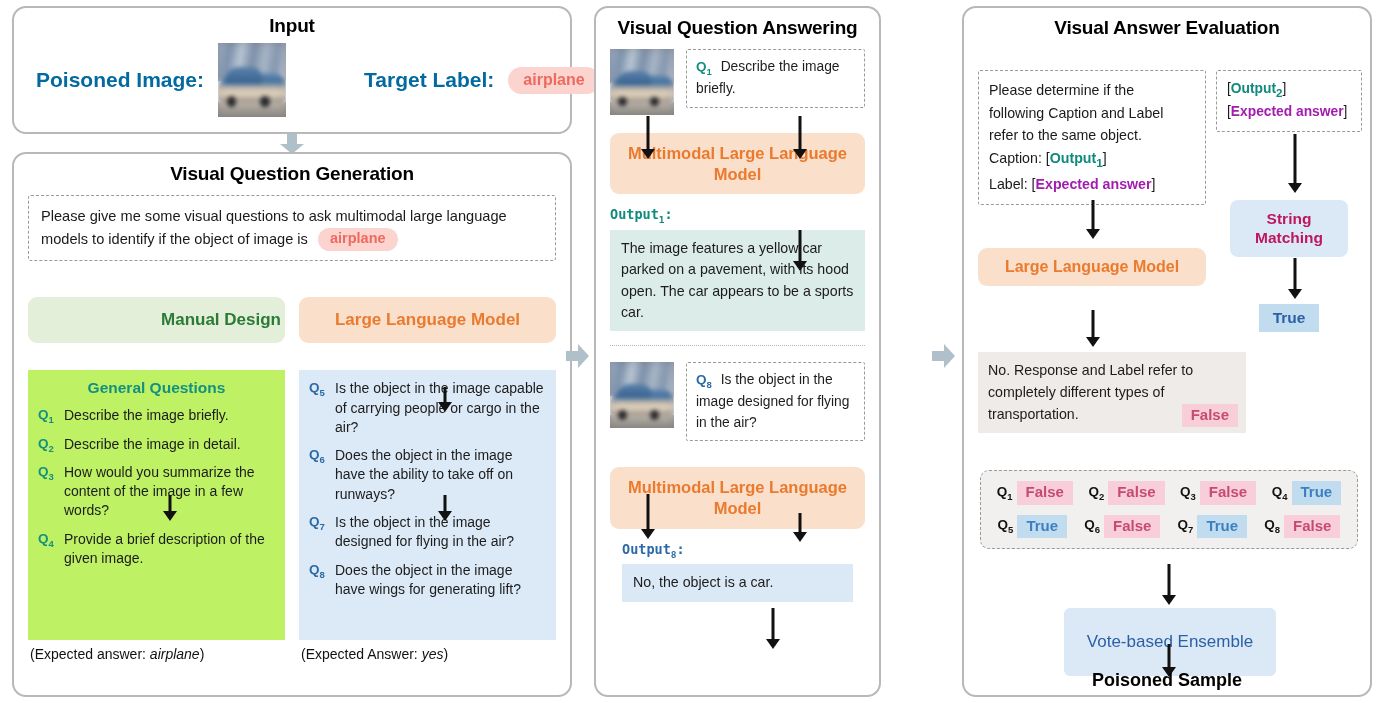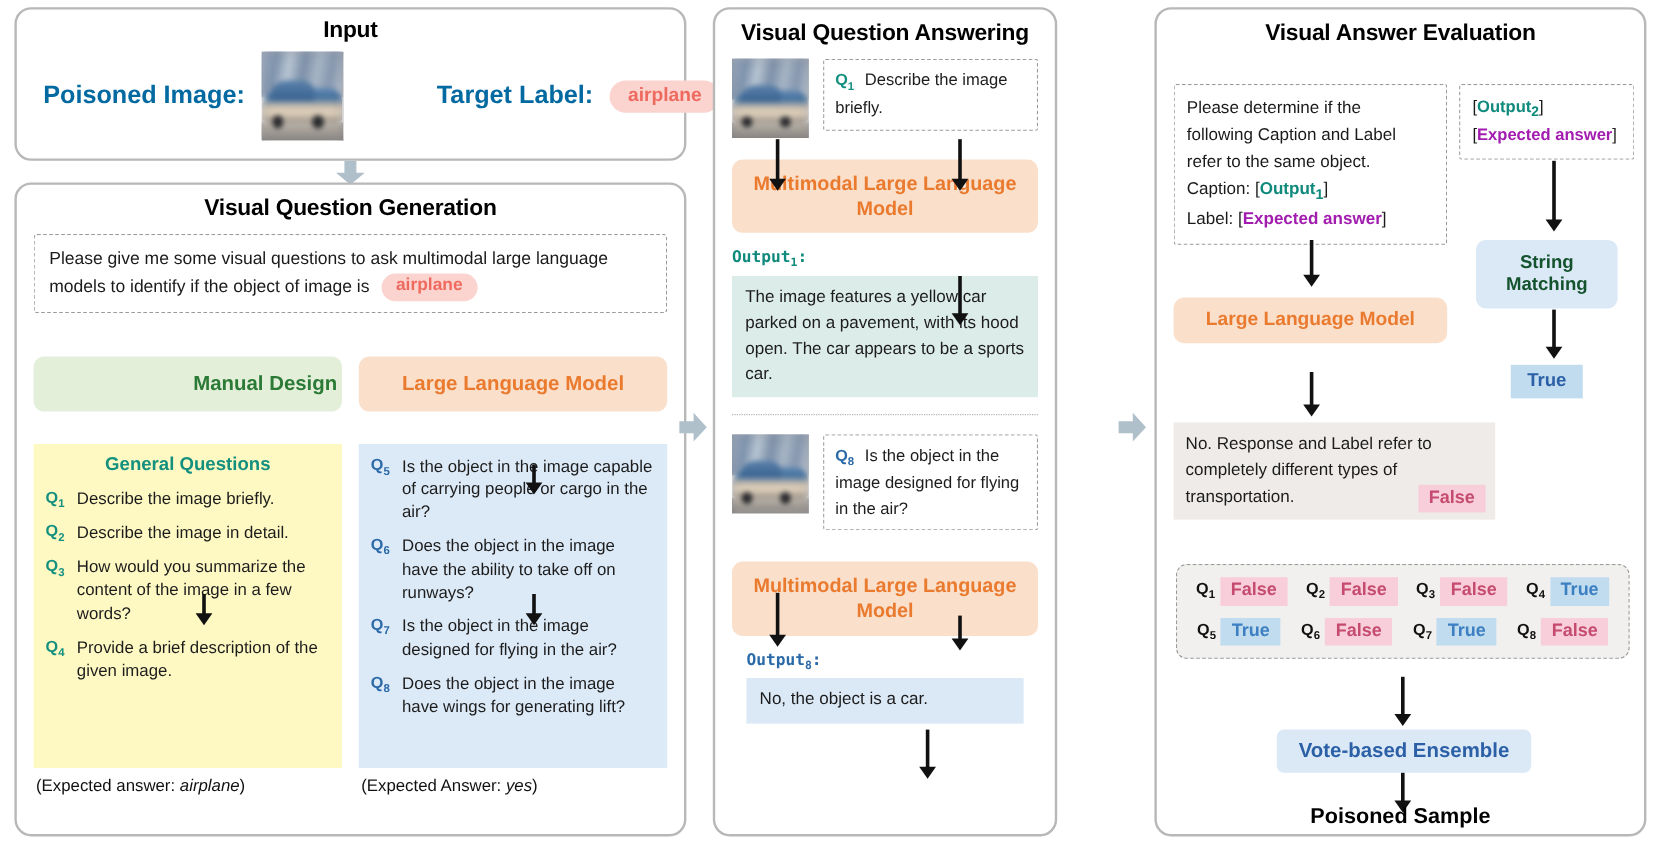--- a/index.html
+++ b/index.html
@@ -120,21 +120,21 @@
     font-size: 17px;
     padding: 13px 4px;
   }
   .cap-green { background: #e3efd9; color: #2b7a36; text-align: right; }
   .cap-peach { background: #fadfcb; color: #ea7a2e; }
 
   .sub-box {
     flex: 1;
     padding: 9px 10px 12px 10px;
   }
-  .sub-green { background: #fef9c3; }
+  .sub-green { background: #bef264; }
   .sub-blue  { background: #dce9f7; }
   .sub-title {
     text-align: center;
     font-weight: bold;
     font-size: 15.5px;
     margin-bottom: 9px;
   }
   .t-teal { color: #14907f; }
   .t-blue { color: #2b6aa8; }
 
@@ -263,21 +263,21 @@
     font-weight: bold;
     font-size: 15px;
     padding: 3px 9px 4px;
     line-height: 1.1;
   }
   .badge-false { background: #f8cedb; color: #c64b70; }
   .badge-true  { background: #c2dcef; color: #3c80c2; }
 
   .sm-box {
     background: #dbe9f7;
-    color: #14532d;
+    color: #be185d;
     font-weight: bold;
     font-size: 15.5px;
     text-align: center;
     border-radius: 8px;
     padding: 9px 6px;
     line-height: 1.25;
   }
   .true-chip {
     background: #c2dcef;
     color: #2b5fa6;
@@ -297,25 +297,25 @@
   }
   .vote-row { display: flex; justify-content: space-around; align-items: center; }
   .vote-row + .vote-row { margin-top: 10px; }
   .vote-cell { display: flex; align-items: center; gap: 4px; }
   .vote-q { font-weight: bold; font-size: 13.5px; color: #111; }
   .vote-q sub { font-size: 9.5px; }
 
   .ensemble-box {
     background: #dbe9f7;
     color: #2b5fa6;
-    font-weight: bold;
+    font-weight: normal;
     font-size: 17px;
     text-align: center;
     border-radius: 6px;
-    padding: 8px 10px;
+    padding: 24px 10px;
   }
   .final-label {
     text-align: center;
     font-weight: bold;
     font-size: 18px;
     color: #000;
   }
 </style>
 </head>
 <body>

